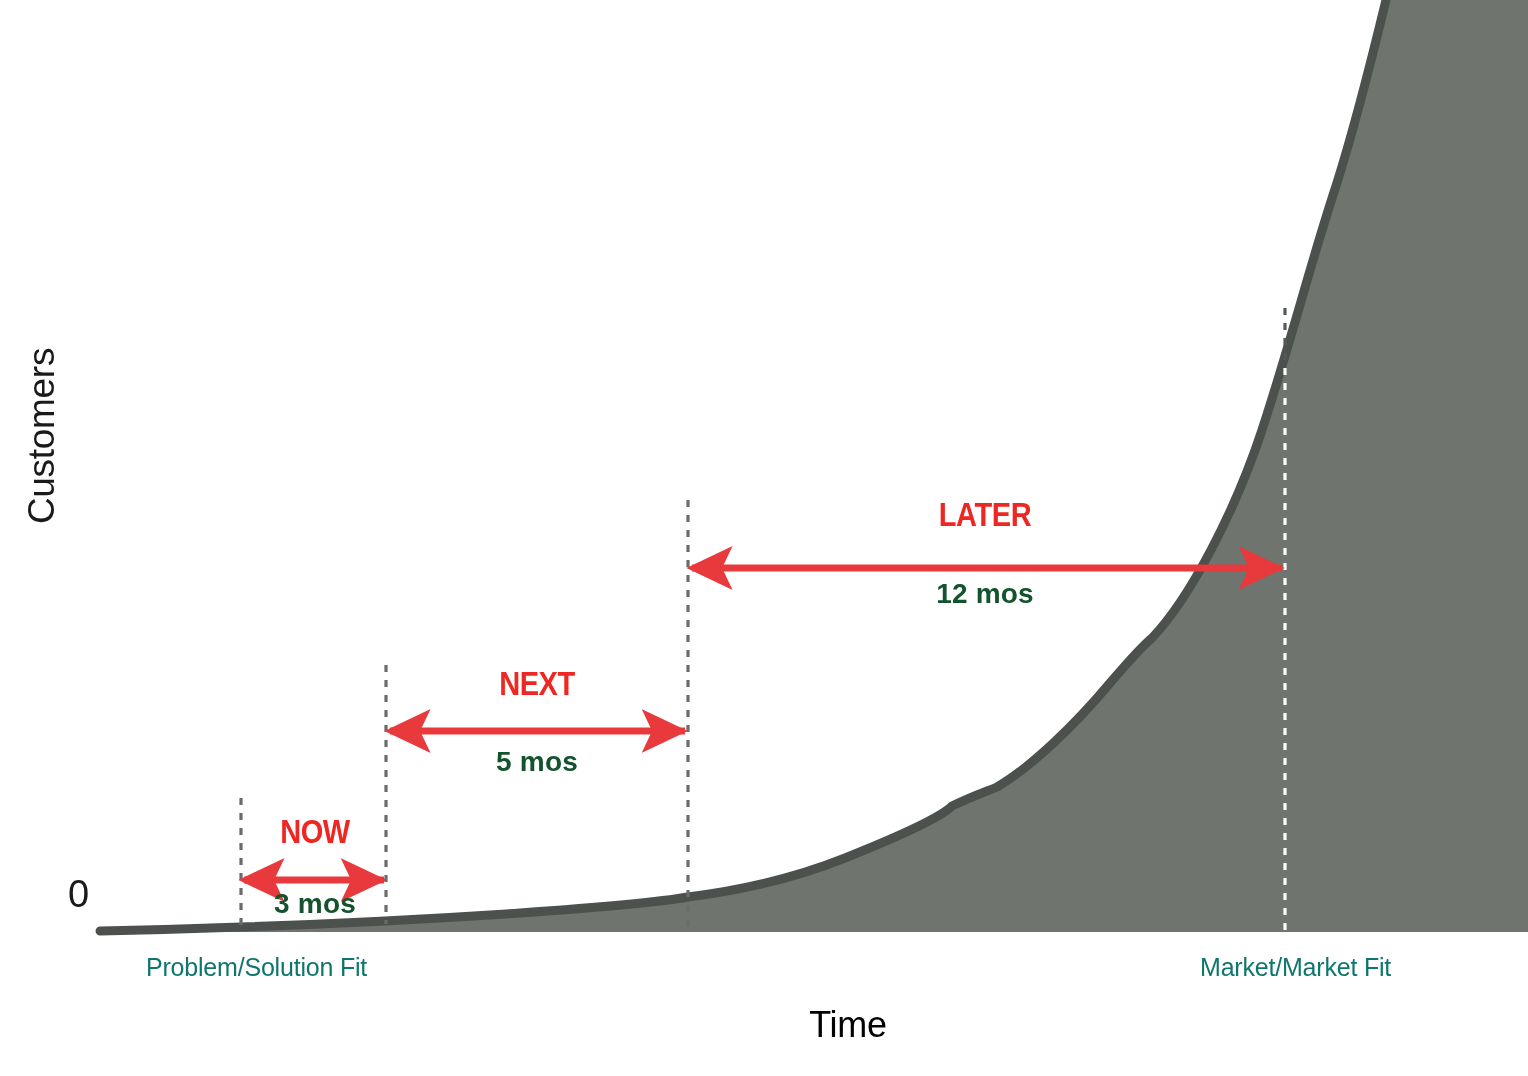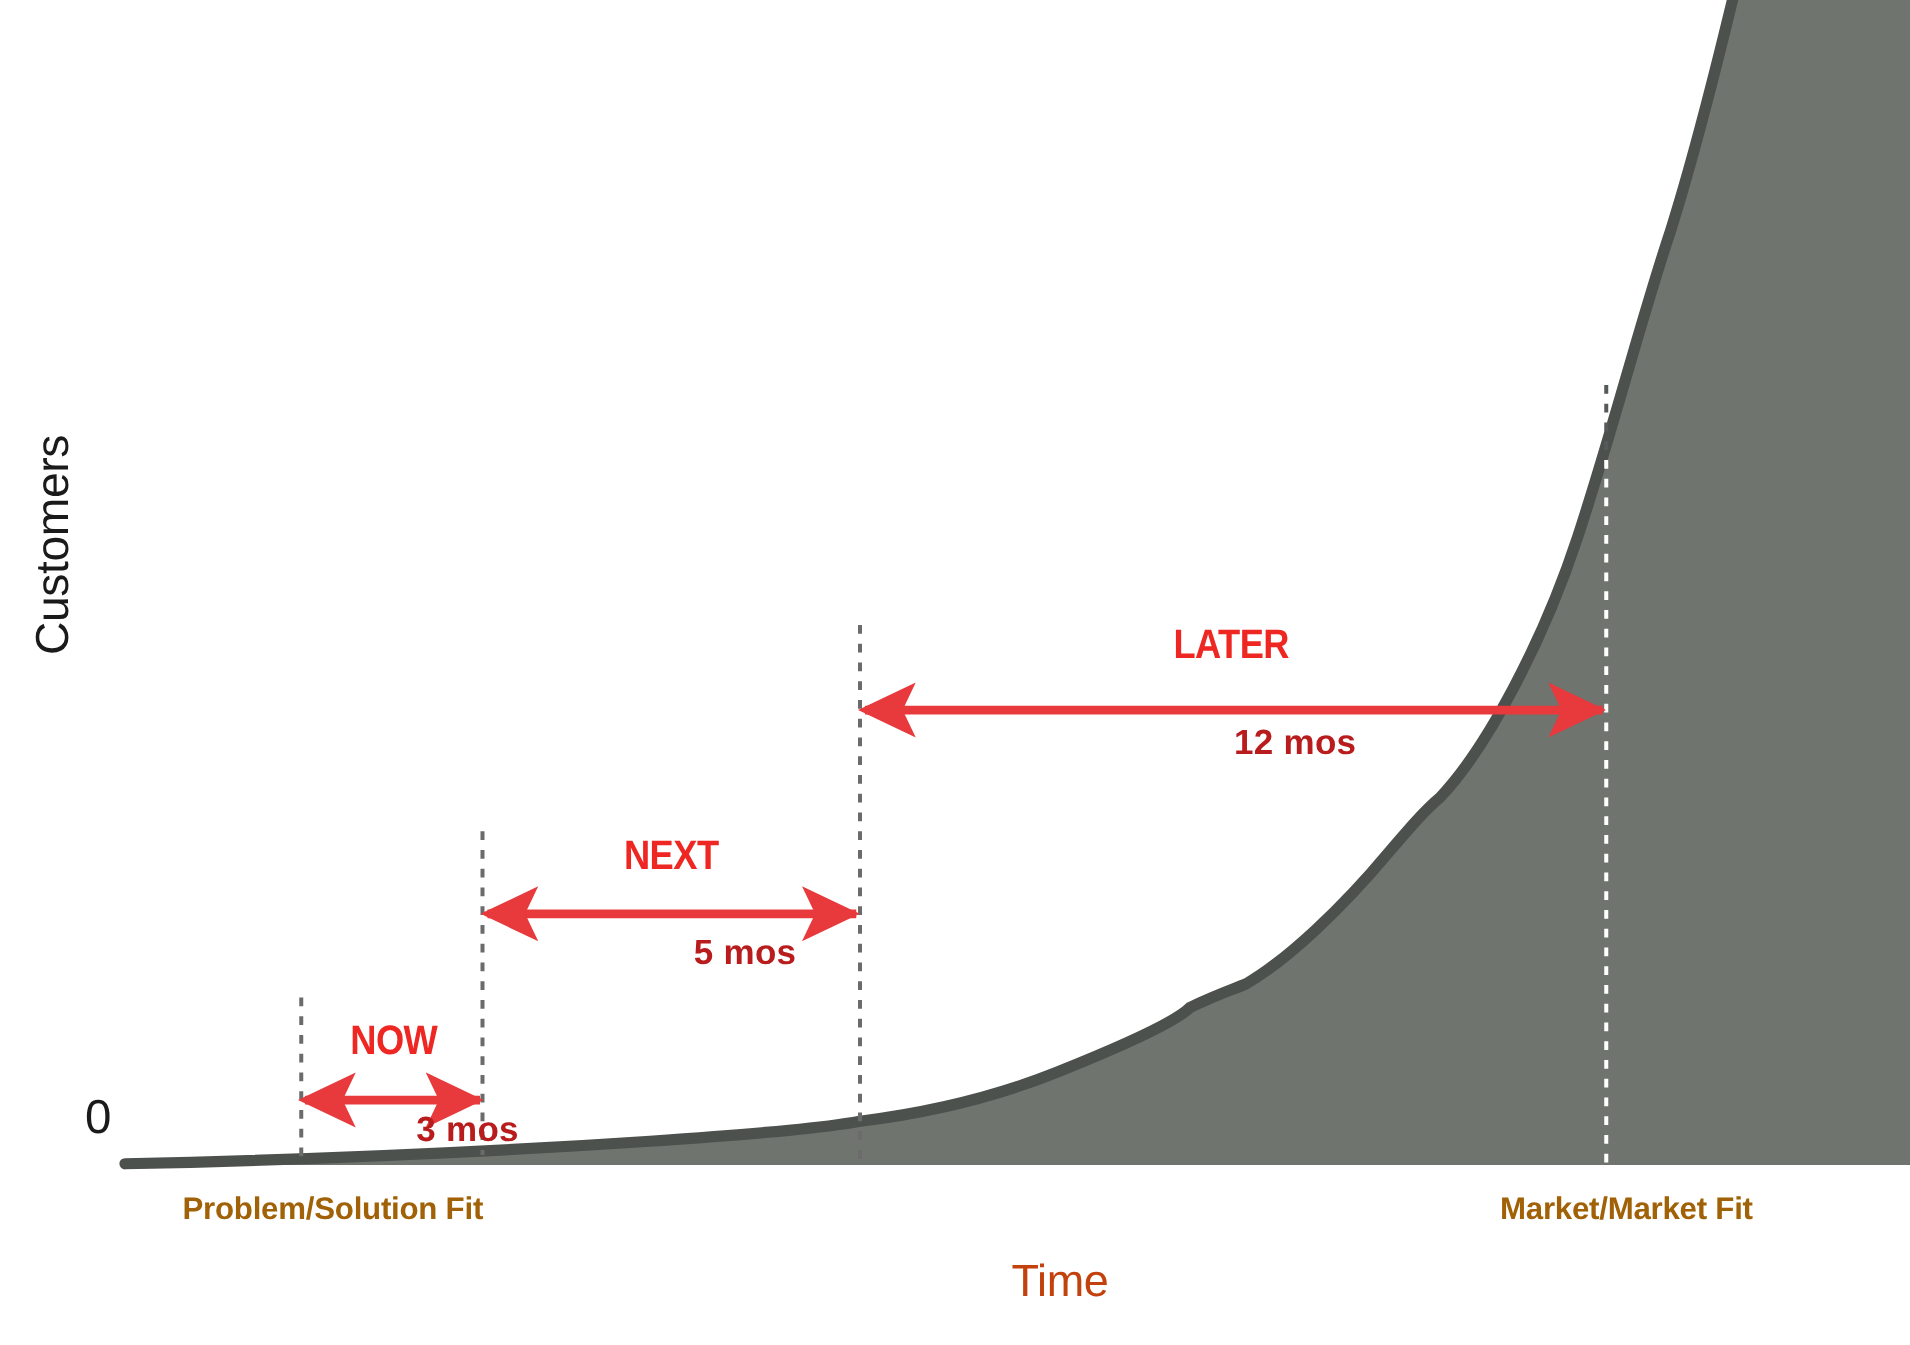--- a/index.html
+++ b/index.html
@@ -34,21 +34,21 @@
     white-space: nowrap;
   }
   #x-axis-label {
     position: absolute;
     left: 748px;
     top: 1004px;
     width: 200px;
     text-align: center;
     font-size: 36px;
     font-weight: 400;
-    color: #c2410c;
+    color: #000000;
     letter-spacing: -0.3px;
   }
   #zero-tick {
     position: absolute;
     left: 68px;
     top: 873px;
     font-size: 38px;
     font-weight: 400;
     color: #1a1a1a;
   }
@@ -62,22 +62,22 @@
     height: 1076px;
   }
   #plot svg {
     display: block;
   }
 
   
   .milestone-label {
     position: absolute;
     font-size: 25px;
-    font-weight: 700;
-    color: #a16207;
+    font-weight: 400;
+    color: #0f766e;
     white-space: nowrap;
     letter-spacing: -0.2px;
   }
   #milestone-label-0 { left: 146px; top: 953px; }
   #milestone-label-1 { left: 1200px; top: 953px; }
 
   
   .phase-title {
     position: absolute;
     font-size: 33px;
@@ -85,23 +85,23 @@
     color: #ee2722;
     white-space: nowrap;
     text-align: center;
     letter-spacing: -0.5px;
     transform: scaleX(0.88);
   }
   .phase-duration {
     position: absolute;
     font-size: 28px;
     font-weight: bold;
-    color: #b91c1c;
+    color: #14532d;
     white-space: nowrap;
-    text-align: right;
+    text-align: center;
     letter-spacing: 0.2px;
   }
 
   
   #phase-title-now     { left: 215px; top: 813px; width: 200px; }
   #phase-duration-now  { left: 215px; top: 888px; width: 200px; }
   
   #phase-title-next    { left: 437px; top: 665px; width: 200px; }
   #phase-duration-next { left: 437px; top: 746px; width: 200px; }
   

